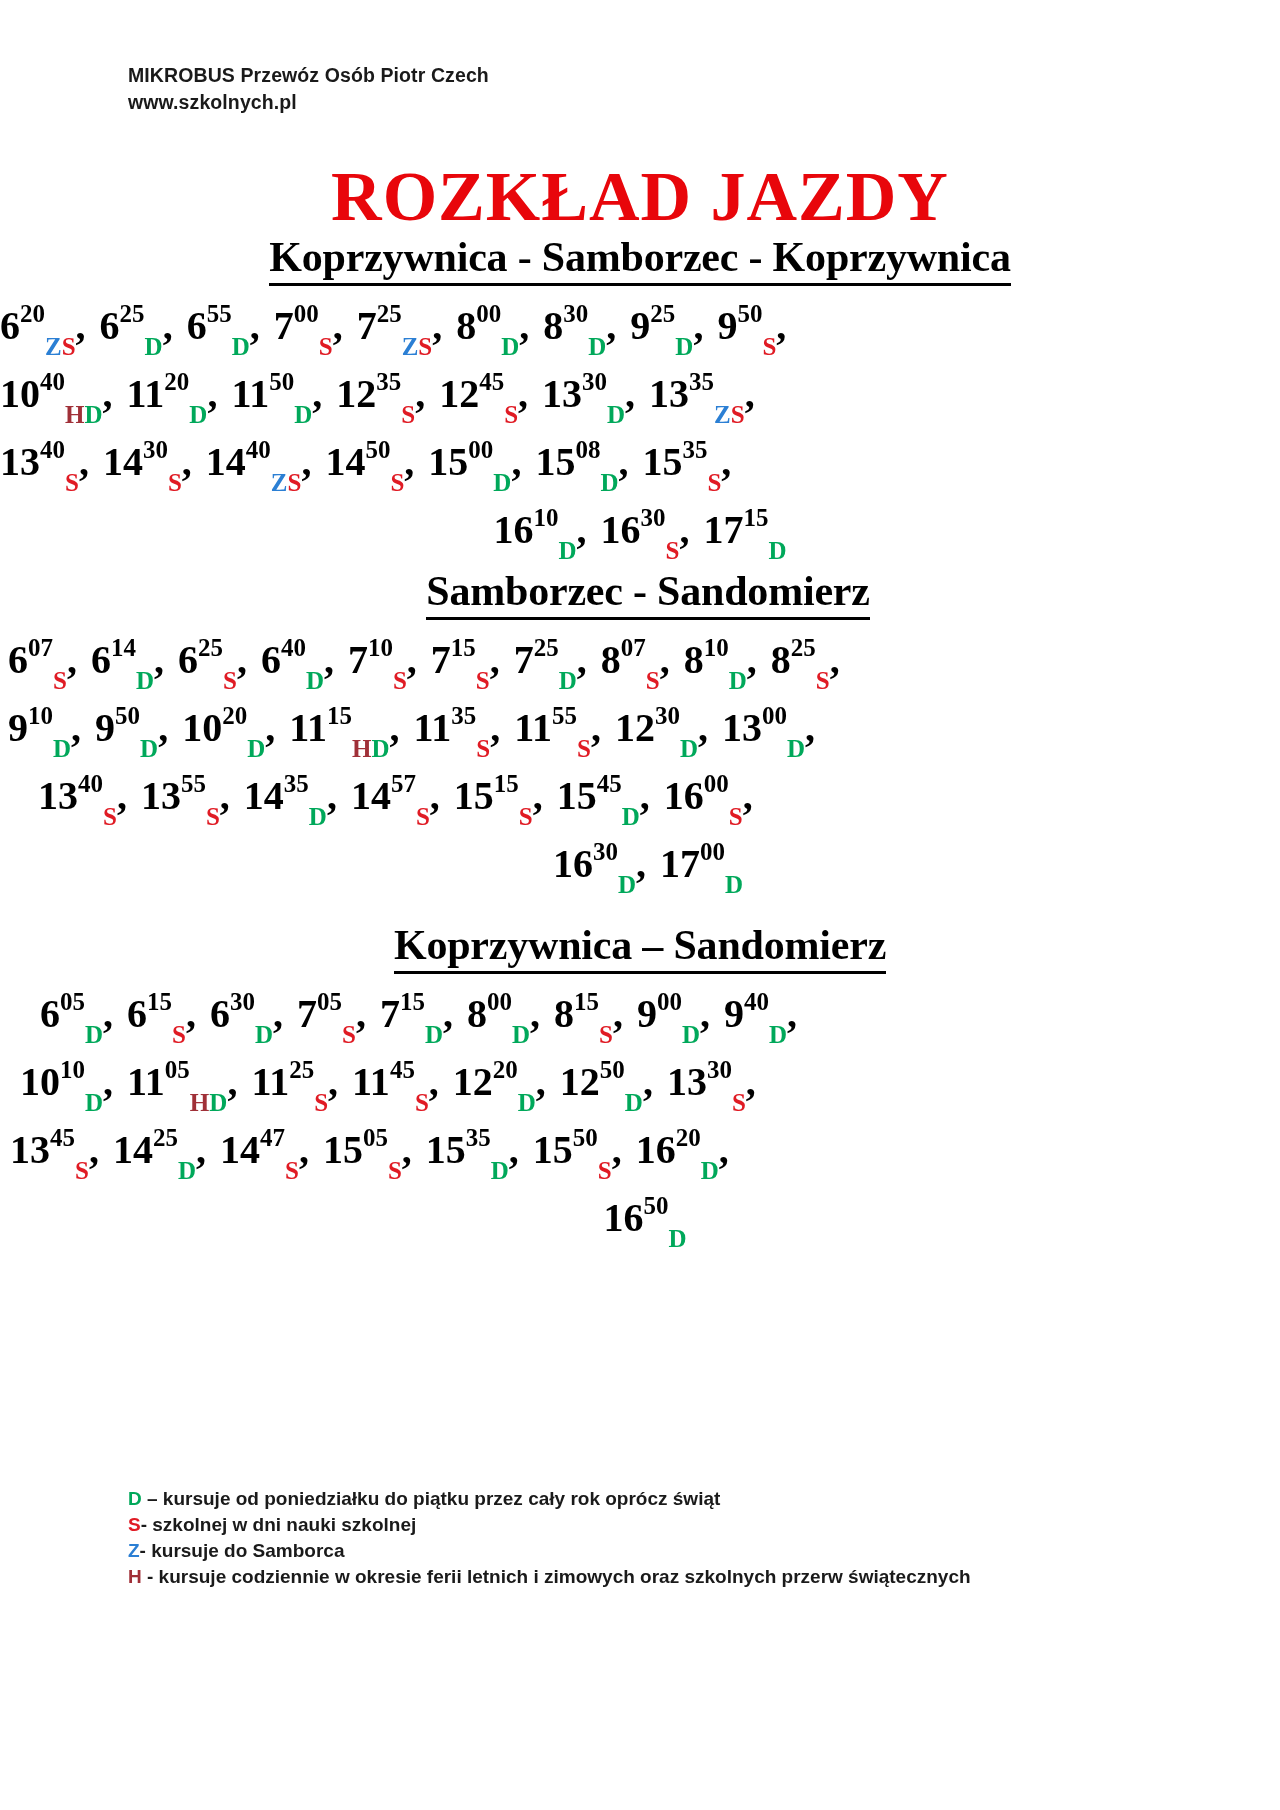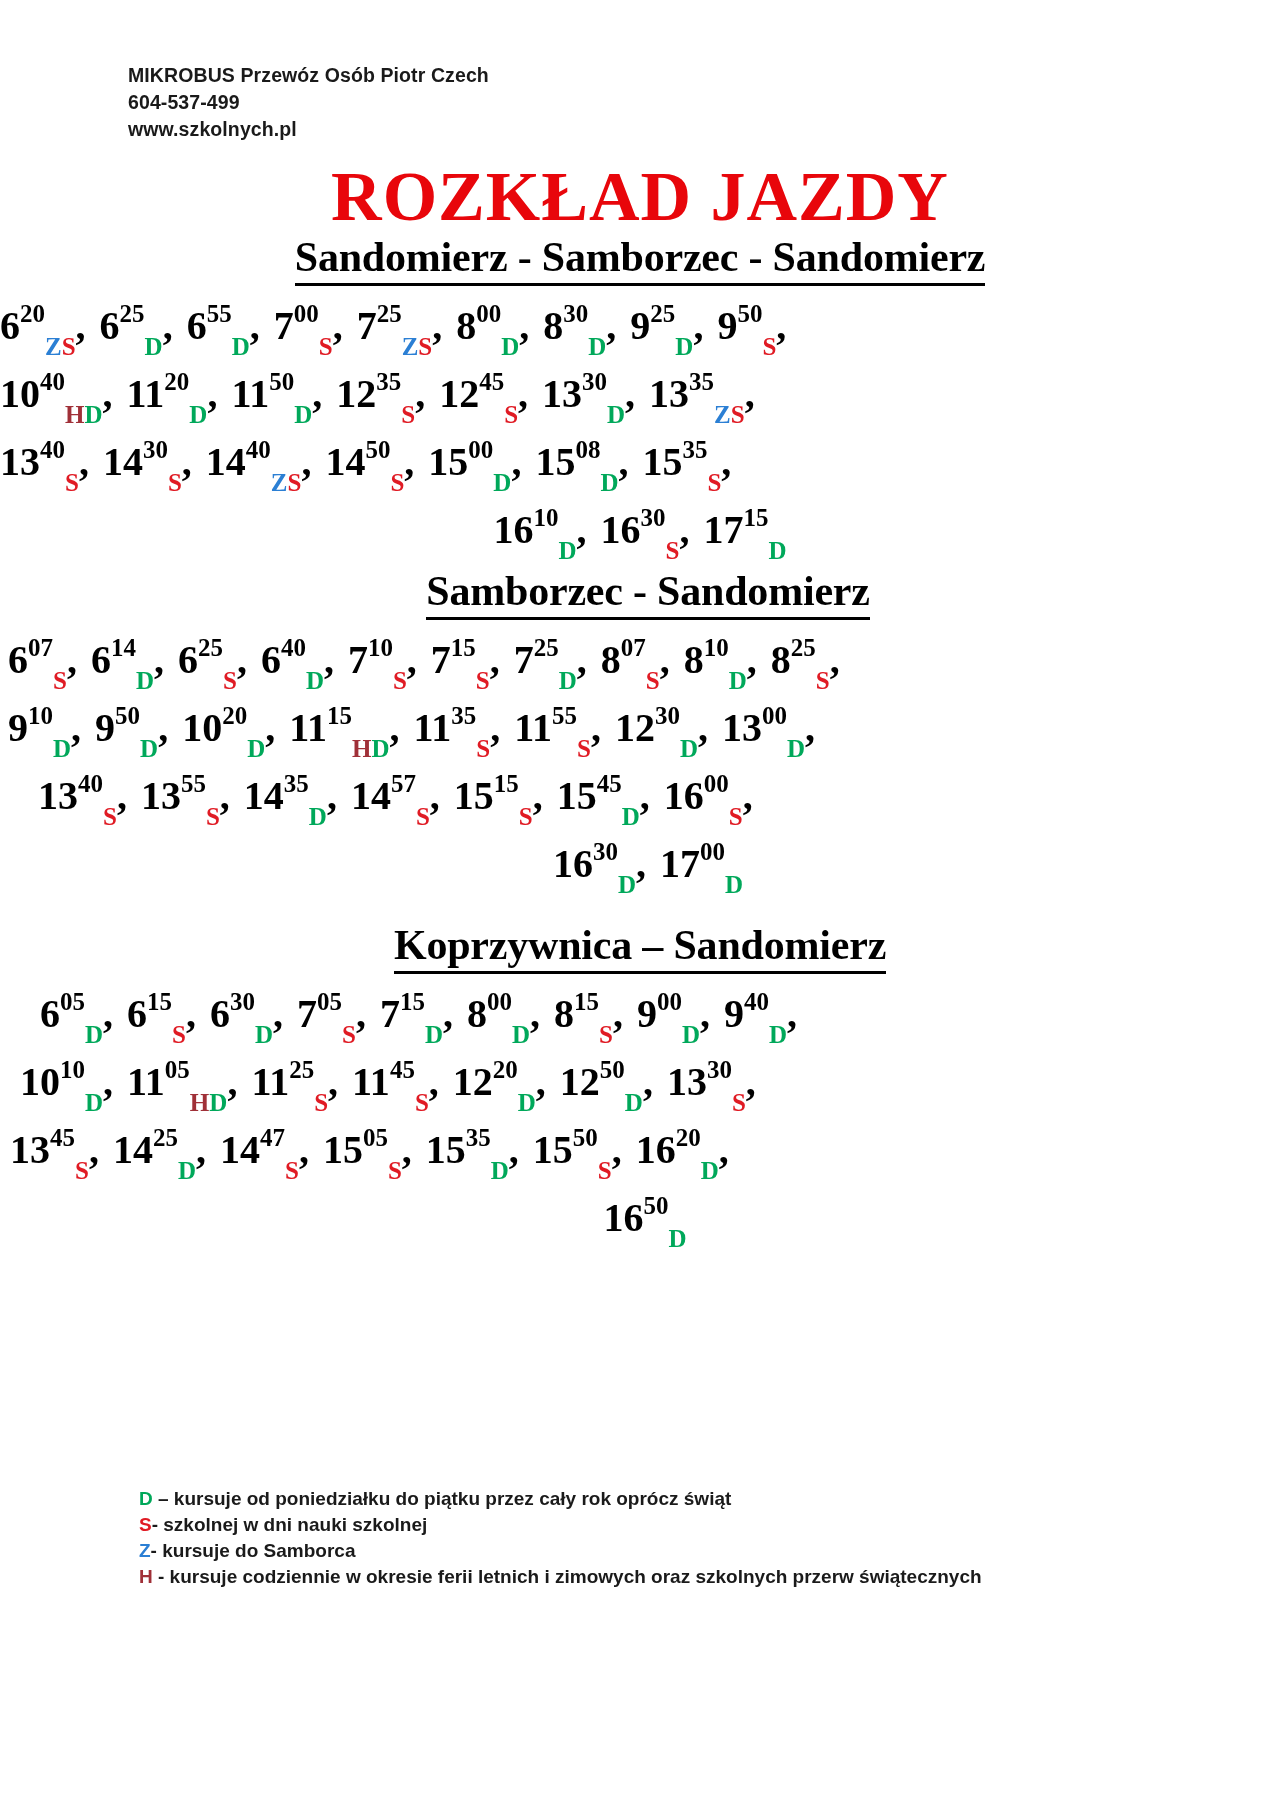--- a/index.html
+++ b/index.html
@@ -107,21 +107,21 @@
   .sfx-D { color: #00a85a; }
   .sfx-S { color: #e01b24; }
   .sfx-Z { color: #2b7fd4; }
   .sfx-H { color: #a03038; }
   .sep { font-size: 40px; }
   .gap { display: inline-block; width: 14px; }
 
   
   .legend {
     position: absolute;
-    left: 139px;
+    left: 128px;
     top: 1486px;
     width: 880px;
     font-family: "Liberation Sans", sans-serif;
     font-weight: bold;
     font-size: 19px;
     line-height: 26px;
     color: #1a1a1a;
   }
   .legend-line { margin: 0; }
   .lg-D { color: #00a85a; }
@@ -129,29 +129,28 @@
   .lg-Z { color: #2b7fd4; }
   .lg-H { color: #a03038; }
 </style>
 </head>
 <body>
 
 <div class="page">
 
   <div class="header">
     <div>MIKROBUS Przewóz Osób Piotr Czech</div>
-    <div>604-537-499</div>
     <div>www.szkolnych.pl</div>
   </div>
 
   <div class="main-title">ROZKŁAD JAZDY</div>
 
   <div id="sections-host">
       <div class="section" style="top: 232px;">
-        <div class="section-heading"><span>Sandomierz - Samborzec - Sandomierz</span></div>
+        <div class="section-heading"><span>Koprzywnica - Samborzec - Koprzywnica</span></div>
         <div class="times">
           <div class="times-row rowjust" style="padding-left: 0px; padding-right: 0px;"><span class="t"><span class="hh">6</span><span class="mm">20</span><span><span class="sfx sfx-Z">Z</span><span class="sfx sfx-S">S</span></span><span class="sep">,</span></span><span class="gap"></span><span class="t"><span class="hh">6</span><span class="mm">25</span><span><span class="sfx sfx-D">D</span></span><span class="sep">,</span></span><span class="gap"></span><span class="t"><span class="hh">6</span><span class="mm">55</span><span><span class="sfx sfx-D">D</span></span><span class="sep">,</span></span><span class="gap"></span><span class="t"><span class="hh">7</span><span class="mm">00</span><span><span class="sfx sfx-S">S</span></span><span class="sep">,</span></span><span class="gap"></span><span class="t"><span class="hh">7</span><span class="mm">25</span><span><span class="sfx sfx-Z">Z</span><span class="sfx sfx-S">S</span></span><span class="sep">,</span></span><span class="gap"></span><span class="t"><span class="hh">8</span><span class="mm">00</span><span><span class="sfx sfx-D">D</span></span><span class="sep">,</span></span><span class="gap"></span><span class="t"><span class="hh">8</span><span class="mm">30</span><span><span class="sfx sfx-D">D</span></span><span class="sep">,</span></span><span class="gap"></span><span class="t"><span class="hh">9</span><span class="mm">25</span><span><span class="sfx sfx-D">D</span></span><span class="sep">,</span></span><span class="gap"></span><span class="t"><span class="hh">9</span><span class="mm">50</span><span><span class="sfx sfx-S">S</span></span><span class="sep">,</span></span></div>
           <div class="times-row rowjust" style="padding-left: 0px; padding-right: 0px;"><span class="t"><span class="hh">10</span><span class="mm">40</span><span><span class="sfx sfx-H">H</span><span class="sfx sfx-D">D</span></span><span class="sep">,</span></span><span class="gap"></span><span class="t"><span class="hh">11</span><span class="mm">20</span><span><span class="sfx sfx-D">D</span></span><span class="sep">,</span></span><span class="gap"></span><span class="t"><span class="hh">11</span><span class="mm">50</span><span><span class="sfx sfx-D">D</span></span><span class="sep">,</span></span><span class="gap"></span><span class="t"><span class="hh">12</span><span class="mm">35</span><span><span class="sfx sfx-S">S</span></span><span class="sep">,</span></span><span class="gap"></span><span class="t"><span class="hh">12</span><span class="mm">45</span><span><span class="sfx sfx-S">S</span></span><span class="sep">,</span></span><span class="gap"></span><span class="t"><span class="hh">13</span><span class="mm">30</span><span><span class="sfx sfx-D">D</span></span><span class="sep">,</span></span><span class="gap"></span><span class="t"><span class="hh">13</span><span class="mm">35</span><span><span class="sfx sfx-Z">Z</span><span class="sfx sfx-S">S</span></span><span class="sep">,</span></span></div>
           <div class="times-row rowjust" style="padding-left: 0px; padding-right: 0px;"><span class="t"><span class="hh">13</span><span class="mm">40</span><span><span class="sfx sfx-S">S</span></span><span class="sep">,</span></span><span class="gap"></span><span class="t"><span class="hh">14</span><span class="mm">30</span><span><span class="sfx sfx-S">S</span></span><span class="sep">,</span></span><span class="gap"></span><span class="t"><span class="hh">14</span><span class="mm">40</span><span><span class="sfx sfx-Z">Z</span><span class="sfx sfx-S">S</span></span><span class="sep">,</span></span><span class="gap"></span><span class="t"><span class="hh">14</span><span class="mm">50</span><span><span class="sfx sfx-S">S</span></span><span class="sep">,</span></span><span class="gap"></span><span class="t"><span class="hh">15</span><span class="mm">00</span><span><span class="sfx sfx-D">D</span></span><span class="sep">,</span></span><span class="gap"></span><span class="t"><span class="hh">15</span><span class="mm">08</span><span><span class="sfx sfx-D">D</span></span><span class="sep">,</span></span><span class="gap"></span><span class="t"><span class="hh">15</span><span class="mm">35</span><span><span class="sfx sfx-S">S</span></span><span class="sep">,</span></span></div>
           <div class="times-row" style="padding-left: 0px; padding-right: 0px;"><span class="t"><span class="hh">16</span><span class="mm">10</span><span><span class="sfx sfx-D">D</span></span><span class="sep">,</span></span><span class="gap"></span><span class="t"><span class="hh">16</span><span class="mm">30</span><span><span class="sfx sfx-S">S</span></span><span class="sep">,</span></span><span class="gap"></span><span class="t"><span class="hh">17</span><span class="mm">15</span><span><span class="sfx sfx-D">D</span></span></span></div>
         </div>
       </div>
       <div class="section" style="top: 566px; padding-left: 8px;">
         <div class="section-heading"><span>Samborzec - Sandomierz</span></div>
         <div class="times">

